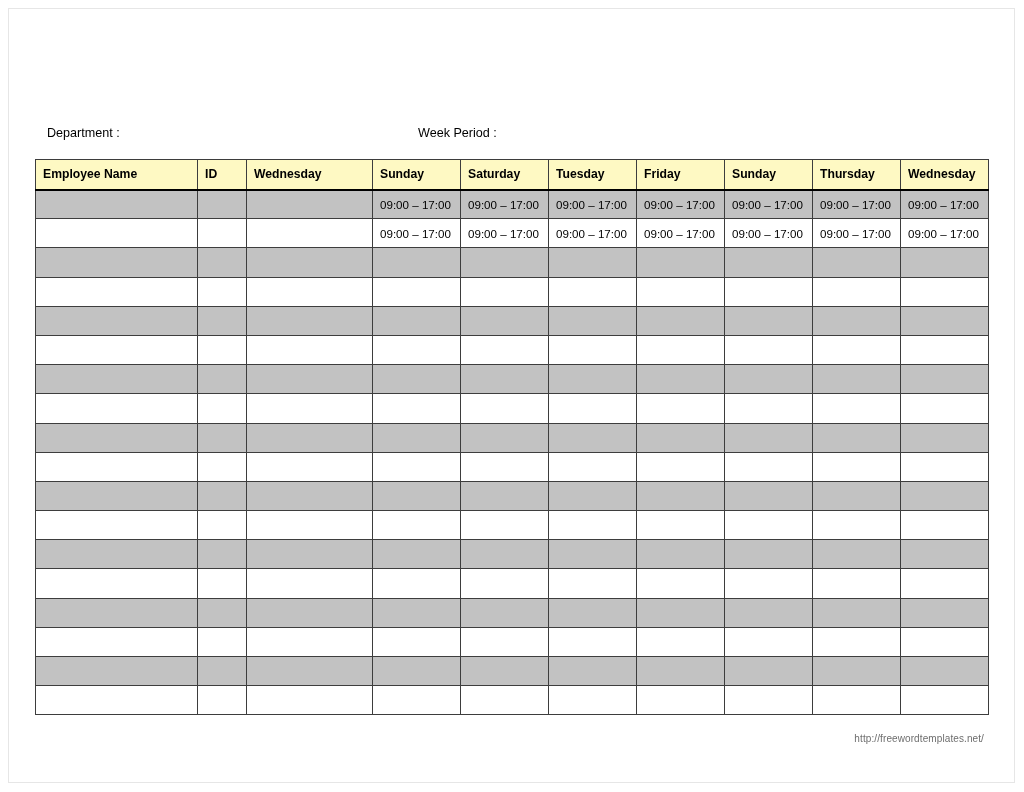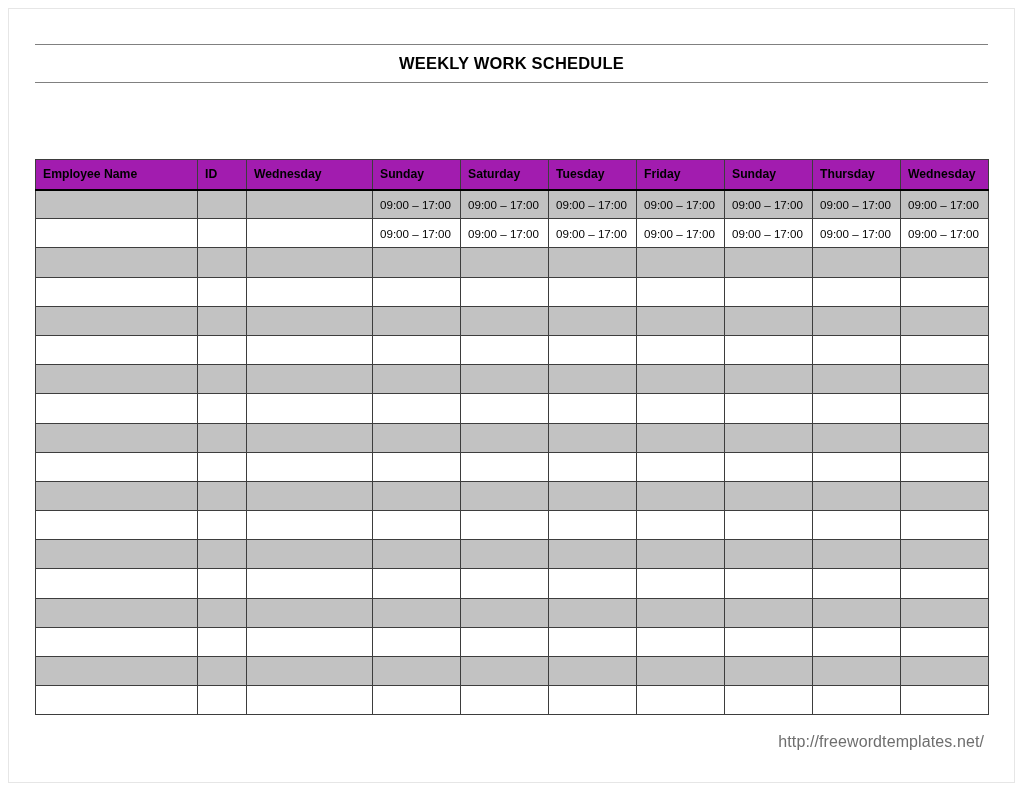--- a/index.html
+++ b/index.html
@@ -88,21 +88,21 @@
     height: 29.2px;
     box-sizing: border-box;
     overflow: hidden;
   }
   #schedule-table thead th {
     height: 30px;
     font-weight: bold;
     font-size: 12.2px;
     text-align: left;
     padding: 0 0 0 7px;
-    background: #a21caf;
+    background: #fef9c3;
     border-bottom: 2.4px solid #000000;
     vertical-align: middle;
     white-space: nowrap;
   }
   #schedule-table tbody td {
     vertical-align: middle;
     padding: 0 0 0 7px;
     white-space: nowrap;
   }
   tr.row-shaded td { background: #c2c2c2; }
@@ -112,39 +112,38 @@
   col.c-name { width: 162px; }
   col.c-id   { width: 49px;  }
   col.c-assign { width: 126px; }
   col.c-day  { width: 88px; }
 
   
   #footer-url {
     position: absolute;
     right: 40px;
     top: 733px;
-    font-size: 16px;
+    font-size: 10px;
     color: #6e6e6e;
     letter-spacing: 0.1px;
     white-space: nowrap;
   }
 </style>
 </head>
 <body>
 
 <div id="page">
 
   <div id="page-frame"></div>
 
-  <div id="title-block">
-    <div class="rule"></div>
-    <div id="doc-title">WEEKLY WORK SCHEDULE</div>
-    <div class="rule"></div>
+
+  <div id="meta-row">
+    <span id="label-department" class="meta-label">Department :</span>
+    <span id="label-week-period" class="meta-label">Week Period :</span>
   </div>
-
 
   <table id="schedule-table">
     <colgroup>
       <col class="c-name">
       <col class="c-id">
       <col class="c-assign">
       <col class="c-day">
       <col class="c-day">
       <col class="c-day">
       <col class="c-day">

